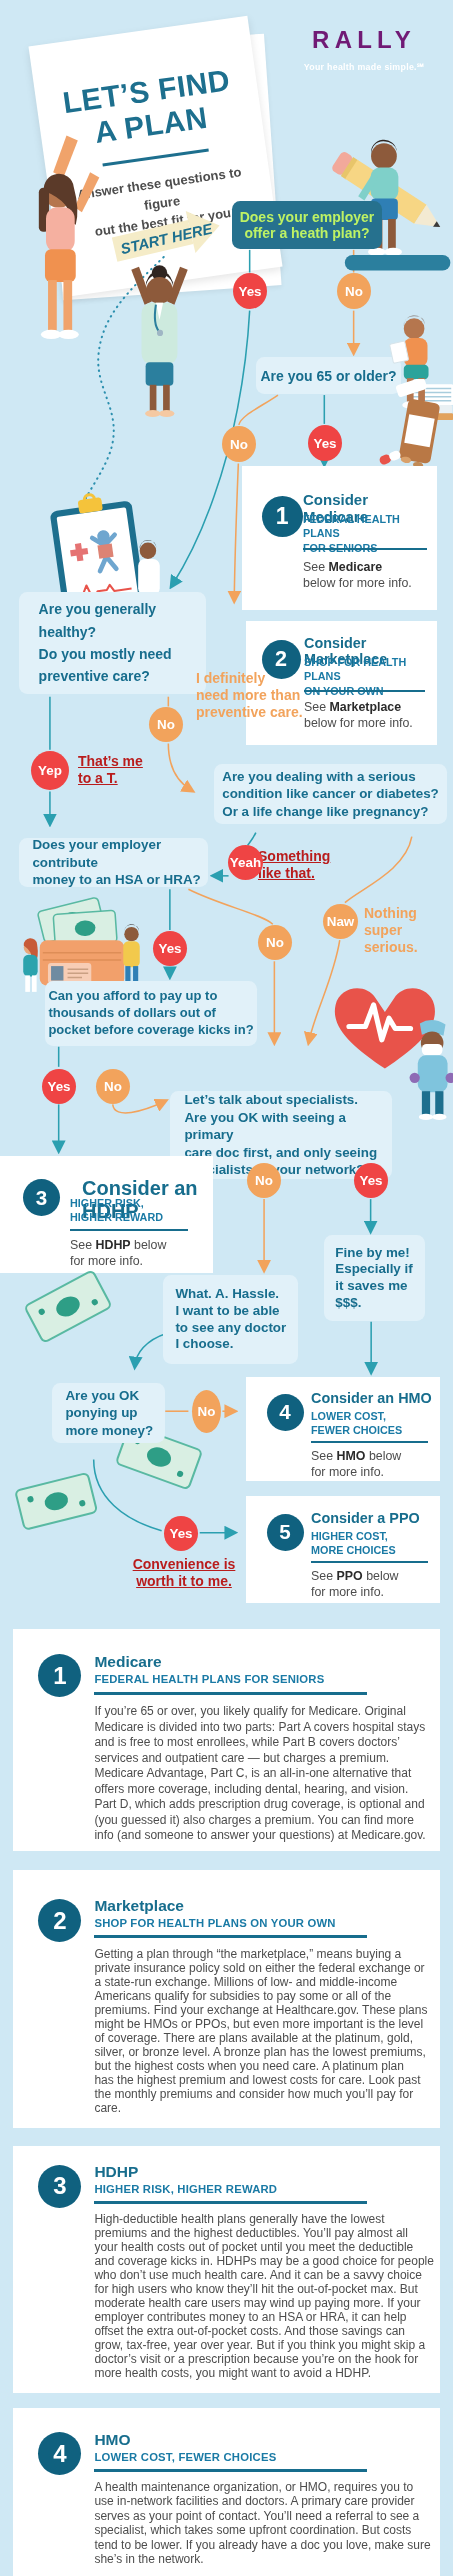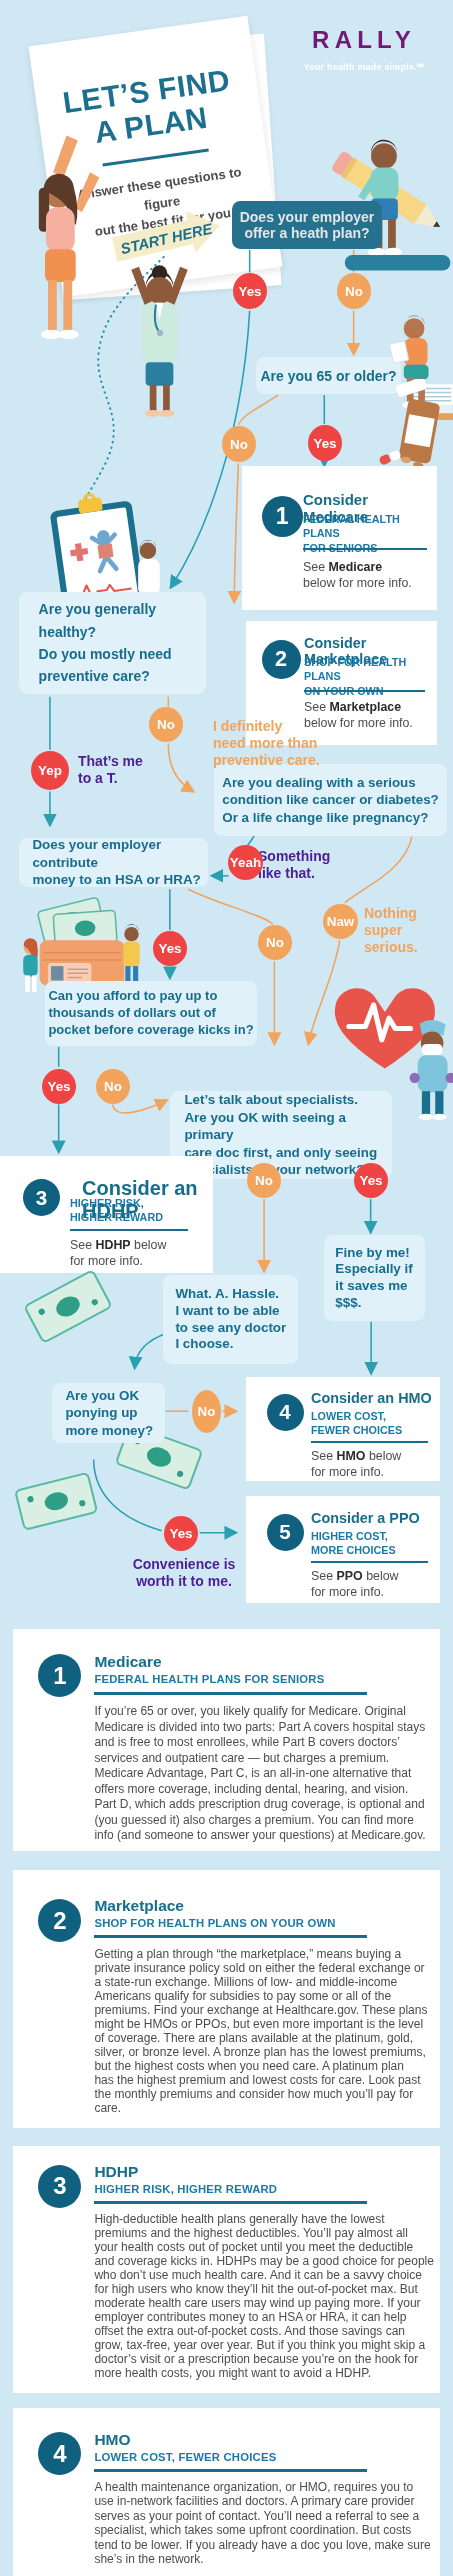--- a/index.html
+++ b/index.html
@@ -9,27 +9,27 @@
   .pre{white-space:pre-line;}
   
   .card-back{position:absolute;left:54px;top:41px;width:219px;height:252px;background:#ffffff;transform:rotate(-4deg);box-shadow:0 2.1px 5.2px rgba(0,0,0,.06);}
   .tilt-card{position:absolute;left:45px;top:30px;width:221px;height:253px;background:#ffffff;transform:rotate(-8deg);box-shadow:0 3.1px 8.2px rgba(0,0,0,.10);}
   .tilt-title{margin:44px 5.2px 0;text-align:center;color:#1d6f8e;font-weight:800;font-size:30px;line-height:1.12;letter-spacing:0.5px;}
   .tilt-rule{width:107px;height:3.1px;background:#1d6f8e;margin:14.4px auto 15.5px;}
   .tilt-sub{margin:0 auto;width:185px;text-align:center;color:#4d4d4d;font-weight:bold;font-size:13px;line-height:1.5;}
   .brand{position:absolute;left:305px;top:26px;width:118px;text-align:center;color:#701a75;font-weight:bold;font-size:24px;letter-spacing:5.2px;}
   .tagline{position:absolute;left:284px;top:61px;width:160px;text-align:center;color:#ffffff;font-weight:bold;font-size:8.8px;letter-spacing:0.3px;}
   
-  .qdark{background:#26718e;color:#e5e5e5;border-radius:8.2px;display:flex;align-items:center;justify-content:center;text-align:center;font-weight:bold;}
+  .qdark{background:#26718e;color:#bef264;border-radius:8.2px;display:flex;align-items:center;justify-content:center;text-align:center;font-weight:bold;}
   .qlight{background:#e1f1f9;color:#176d8d;border-radius:8.2px;display:flex;align-items:center;font-weight:bold;}
   .bubble{position:absolute;border-radius:50%;color:#fff;font-weight:bold;display:flex;align-items:center;justify-content:center;font-size:13.4px;z-index:4;}
   .teal-bg{background:#ef4444;}
   .orange-bg{background:#f2a35c;}
   .note{position:absolute;font-weight:bold;line-height:1.22;font-size:14px;z-index:3;}
-  .note-teal{color:#4c1d95;}
+  .note-teal{color:#b91c1c;text-decoration:underline;}
   .note-orange{color:#f2a35c;}
   
   .rescard{position:absolute;background:#ffffff;z-index:2;}
   .numcircle{position:absolute;background:#10617f;color:#fff;border-radius:50%;display:flex;align-items:center;justify-content:center;font-weight:bold;font-size:21.6px;}
   .rtitle{position:absolute;color:#176d8d;font-weight:bold;font-size:15px;}
   .rsub{position:absolute;color:#1a7aa5;font-weight:bold;font-size:10.8px;line-height:1.32;}
   .divider{position:absolute;height:2.1px;background:#176d8d;}
   .see{position:absolute;color:#4d4d4d;font-size:12.4px;line-height:1.25;}
   .see b{color:#2b2b2b;}
   
@@ -245,28 +245,28 @@
     <div class="rsub pre" style="left:58px;top:34px;">SHOP FOR HEALTH PLANS
 ON YOUR OWN</div>
     <div class="divider" style="left:58px;top:69px;width:121px;"></div>
     <div class="see" style="left:58px;top:79px;">
       <span>See</span> <b>Marketplace</b> <span></span><br>
       <span>below for more info.</span>
     </div>
   </div>
 
   <div class="bubble orange-bg" style="left:149px;top:707px;width:34px;height:35px;">No</div>
-  <div class="note note-orange pre" style="left:196px;top:718px;margin-left:17px;">I definitely
+  <div class="note note-orange pre" style="left:196px;top:670px;">I definitely
 need more than
 preventive care.</div>
   <div class="bubble teal-bg" style="left:31px;top:751px;width:38px;height:39px;">Yep</div>
   <div class="note note-teal pre" style="left:78px;top:753px;">That’s me
 to a T.</div>
 
-  <div class="abs qlight pre" style="left:214px;top:764px;width:233px;height:72px;font-size:13.4px;justify-content:center;text-align:left;line-height:1.28;z-index:2;">Are you dealing with a serious
+  <div class="abs qlight pre" style="left:214px;top:764px;width:233px;height:60px;font-size:13.4px;justify-content:center;text-align:left;line-height:1.28;z-index:2;">Are you dealing with a serious
 condition like cancer or diabetes?
 Or a life change like pregnancy?</div>
 
   <div class="abs qlight pre" style="left:19px;top:838px;width:189px;height:49px;font-size:13.4px;padding-left:13.4px;line-height:1.3;z-index:2;">Does your employer contribute
 money to an HSA or HRA?</div>
   <div class="bubble teal-bg" style="left:228px;top:845px;width:35px;height:35px;">Yeah</div>
   <div class="note note-teal pre" style="left:258px;top:848px;">Something
 like that.</div>
   <div class="bubble orange-bg" style="left:323px;top:904px;width:35px;height:35px;">Naw</div>
   <div class="note note-orange pre" style="left:364px;top:905px;">Nothing

